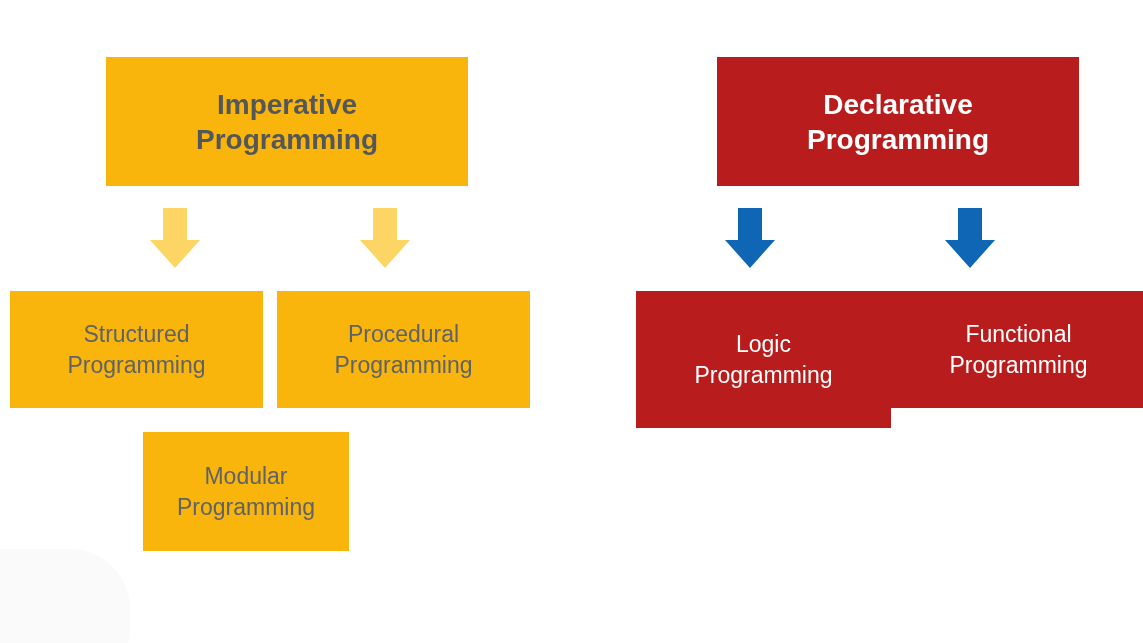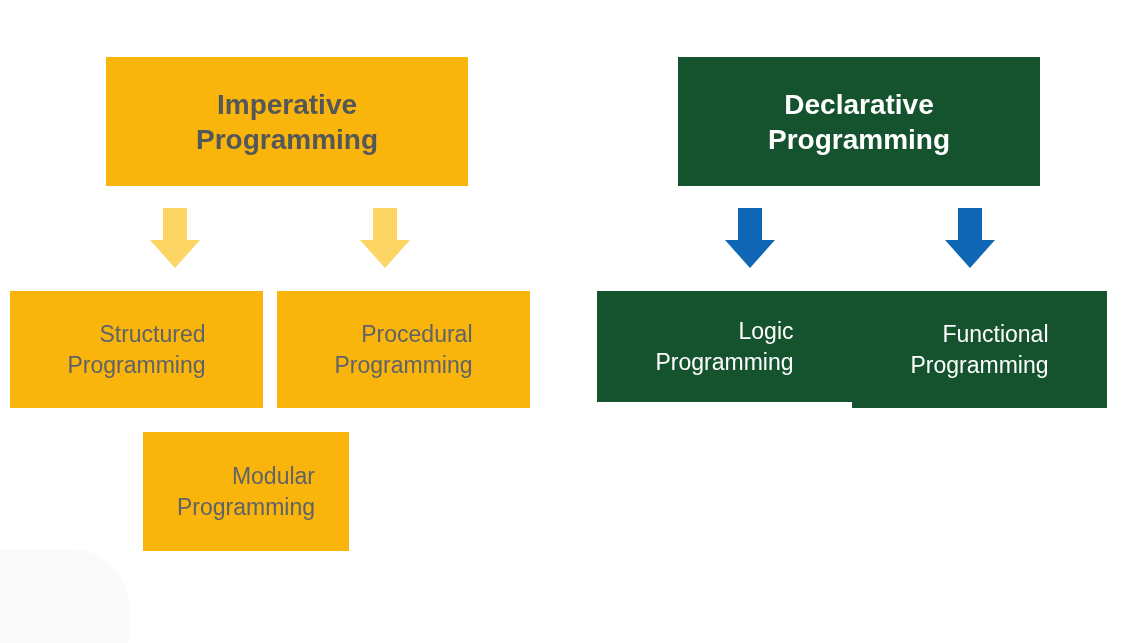--- a/index.html
+++ b/index.html
@@ -28,34 +28,33 @@
     font-weight: bold;
     line-height: 35px;
     width: 362px;
     height: 129px;
     top: 57px;
   }
   .child {
     font-size: 23px;
     font-weight: normal;
     line-height: 31px;
-    text-align: right;
   }
   
   .gold-box   { background: #F9B50B; }
   .imp-header { left: 106px; color: #54575A; }
   .imp-child  { color: #5F6368; }
   .structured { left: 10px;  top: 291px; width: 253px; height: 117px; }
   .procedural { left: 277px; top: 291px; width: 253px; height: 117px; }
   .modular    { left: 143px; top: 432px; width: 206px; height: 119px; }
   
-  .blue-box   { background: #14532d; }
+  .blue-box   { background: #b91c1c; margin-left: 39px; }
   .dec-header { left: 678px; color: #ffffff; }
   .dec-child  { color: #ffffff; }
-  .logic      { left: 597px; top: 291px; width: 255px; height: 111px; }
+  .logic      { left: 597px; top: 291px; width: 255px; height: 137px; }
   .functional { left: 852px; top: 291px; width: 255px; height: 117px; }
   
   .arrow { position: absolute; top: 208px; width: 50px; height: 60px; }
   .arrow.a-y1 { left: 150px; }
   .arrow.a-y2 { left: 360px; }
   .arrow.a-b1 { left: 725px; }
   .arrow.a-b2 { left: 945px; }
   .arrow-gold path { fill: #FCD565; }
   .arrow-blue path { fill: #0F66B4; }
   

